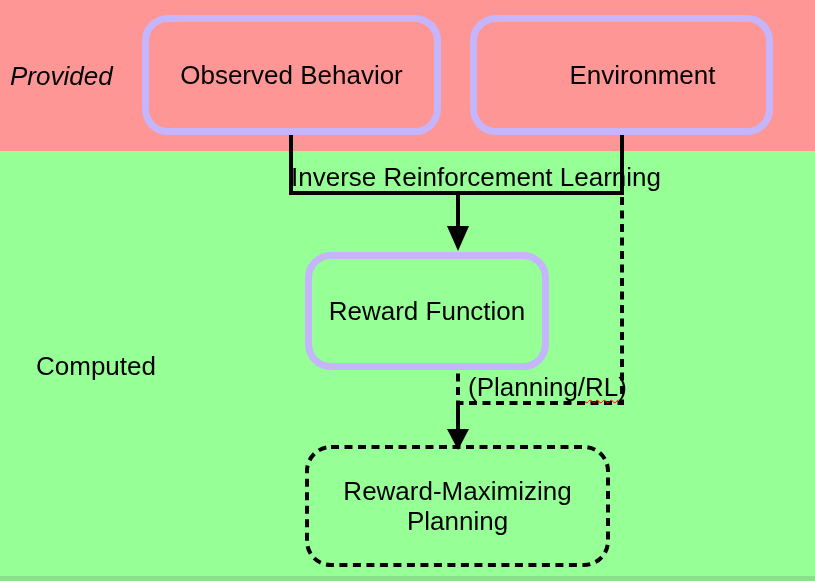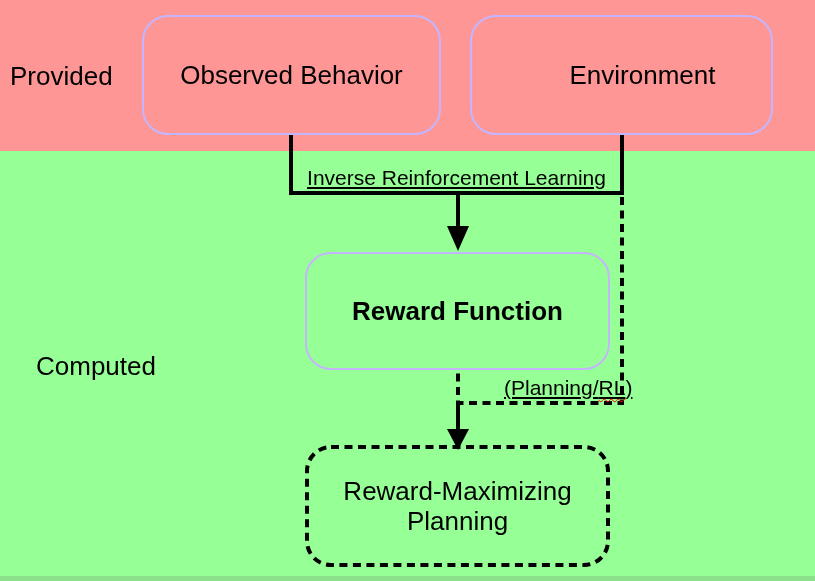--- a/index.html
+++ b/index.html
@@ -15,61 +15,60 @@
   .band-provided { top: 0; height: 151px; }
   .band-computed { top: 151px; height: 425px; }
   .footer-strip { position: absolute; left: 0; top: 576px; width: 815px; height: 5px; }
 
   .band-label {
     position: absolute;
     font-size: 26px;
     line-height: 30px;
     white-space: nowrap;
   }
-  #lbl-provided { left: 10px; top: 61px; }
+  #lbl-provided { left: 10px; top: 61px; font-style: italic; }
   #lbl-computed { left: 8px;  top: 351px; margin-left: 28px; }
 
   .node {
     position: absolute;
     box-sizing: border-box;
-    border: 2px solid #c4b5fd;
+    border: 7px solid #c4b5fd;
     border-radius: 26px;
     display: flex;
     align-items: center;
     justify-content: center;
     text-align: center;
     font-size: 26px;
     line-height: 30px;
     background: transparent;
   }
   #node-observed    { left: 142px; top: 15px;  width: 299px; height: 120px; }
   #node-environment { left: 470px; top: 15px;  width: 303px; height: 120px; padding-left: 42px; }
-  #node-reward      { left: 305px; top: 252px; width: 305px; height: 118px; font-weight: bold; }
+  #node-reward      { left: 305px; top: 252px; width: 244px; height: 118px; }
   #node-maximizing  { left: 305px; top: 445px; width: 305px; height: 122px;
                       border: none; padding: 0 10px; }
 
   .connectors {
     position: absolute;
     left: 0; top: 0;
     width: 815px; height: 581px;
     pointer-events: none;
   }
   .connectors .stroke       { fill: none; stroke: #000; stroke-width: 4; }
   .connectors .stroke-dash  { fill: none; stroke: #000; stroke-width: 4; stroke-dasharray: 8 5.5; }
   .connectors .arrowhead    { fill: #000; stroke: none; }
 
   .edge-label {
     position: absolute;
-    font-size: 21px;
+    font-size: 26px;
     line-height: 23px;
     white-space: nowrap;
-    text-decoration: underline;
   }
   #irl-label { left: 291px; top: 166px; width: 331px; text-align: center; }
-  #planning-label { left: 468px; top: 376px; margin-left: 36px; }
+  #planning-label { left: 468px; top: 376px; }
 
   .wavy {
     text-decoration-line: underline;
     text-decoration-style: wavy;
     text-decoration-color: #ff0000;
     text-decoration-thickness: 1px;
     text-underline-offset: 3px;
   }
 </style>
 </head>

